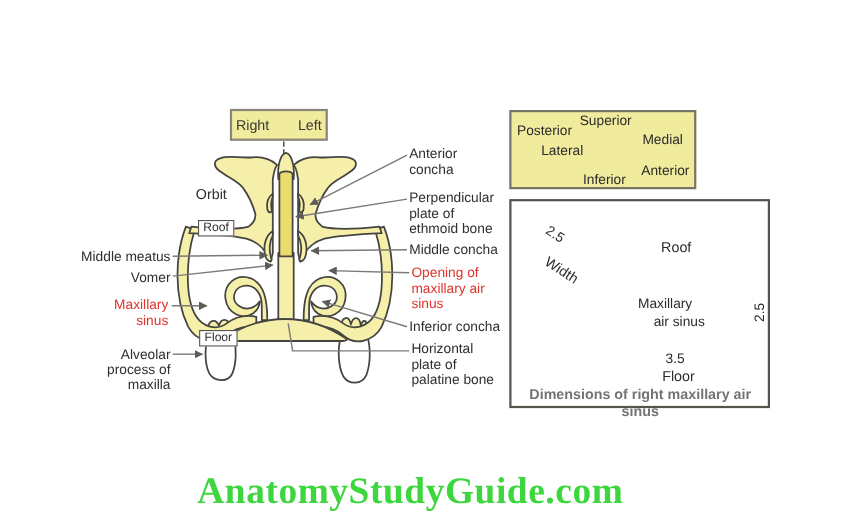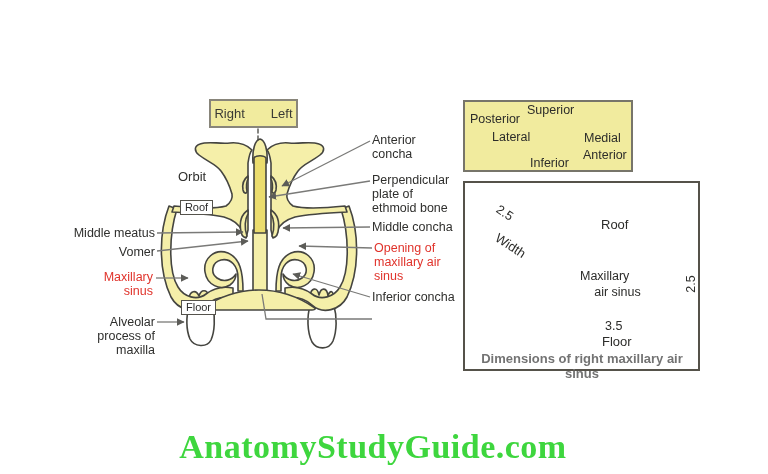--- a/index.html
+++ b/index.html
@@ -131,26 +131,27 @@
   <div class="lbl nowrap" style="right:613px;top:226px;padding-left:15px;">Middle meatus</div>
   <div class="lbl nowrap" style="right:613px;top:245px;">Vomer</div>
   <div class="lbl red ralign" style="right:615px;top:270px;width:60px;">Maxillary sinus</div>
   <div class="lbl ralign" style="right:613px;top:315px;width:62px;">Alveolar process of maxilla</div>
 
   <div class="lbl" style="left:372px;top:133px;width:60px;">Anterior concha</div>
   <div class="lbl" style="left:372px;top:173px;width:88px;">Perpendicular plate of ethmoid bone</div>
   <div class="lbl nowrap" style="left:372px;top:220px;">Middle concha</div>
   <div class="lbl red" style="left:374px;top:241px;width:82px;">Opening of maxillary air sinus</div>
   <div class="lbl nowrap" style="left:372px;top:290px;">Inferior concha</div>
+  <div class="lbl" style="left:374px;top:310px;width:84px;">Horizontal plate of palatine bone</div>
 
   <div id="compass"></div>
   <span class="ptxt" style="left:527px;top:103px;">Superior</span>
   <span class="ptxt" style="left:470px;top:112px;">Posterior</span>
   <span class="ptxt" style="left:492px;top:130px;">Lateral</span>
-  <span class="ptxt" style="left:584px;top:131px;">Medial</span>
+  <span class="ptxt" style="left:584px;top:120px;">Medial</span>
   <span class="ptxt" style="left:583px;top:148px;">Anterior</span>
   <span class="ptxt" style="left:530px;top:156px;">Inferior</span>
 
   <div id="dim-panel"></div>
   <span class="ptxt rot33" style="left:496px;top:206px;">2.5</span>
   <span class="ptxt rot33" style="left:494px;top:238px;font-size:13px;">Width</span>
   <span class="ptxt" style="left:601px;top:217px;font-size:13px;">Roof</span>
   <span class="ptxt" style="left:580px;top:269px;width:75px;text-align:left;display:inline-block;">Maxillary</span>
   <span class="ptxt" style="left:580px;top:285px;width:75px;text-align:center;display:inline-block;">air sinus</span>
   <span class="ptxt rotm90" style="left:682px;top:277px;">2.5</span>

